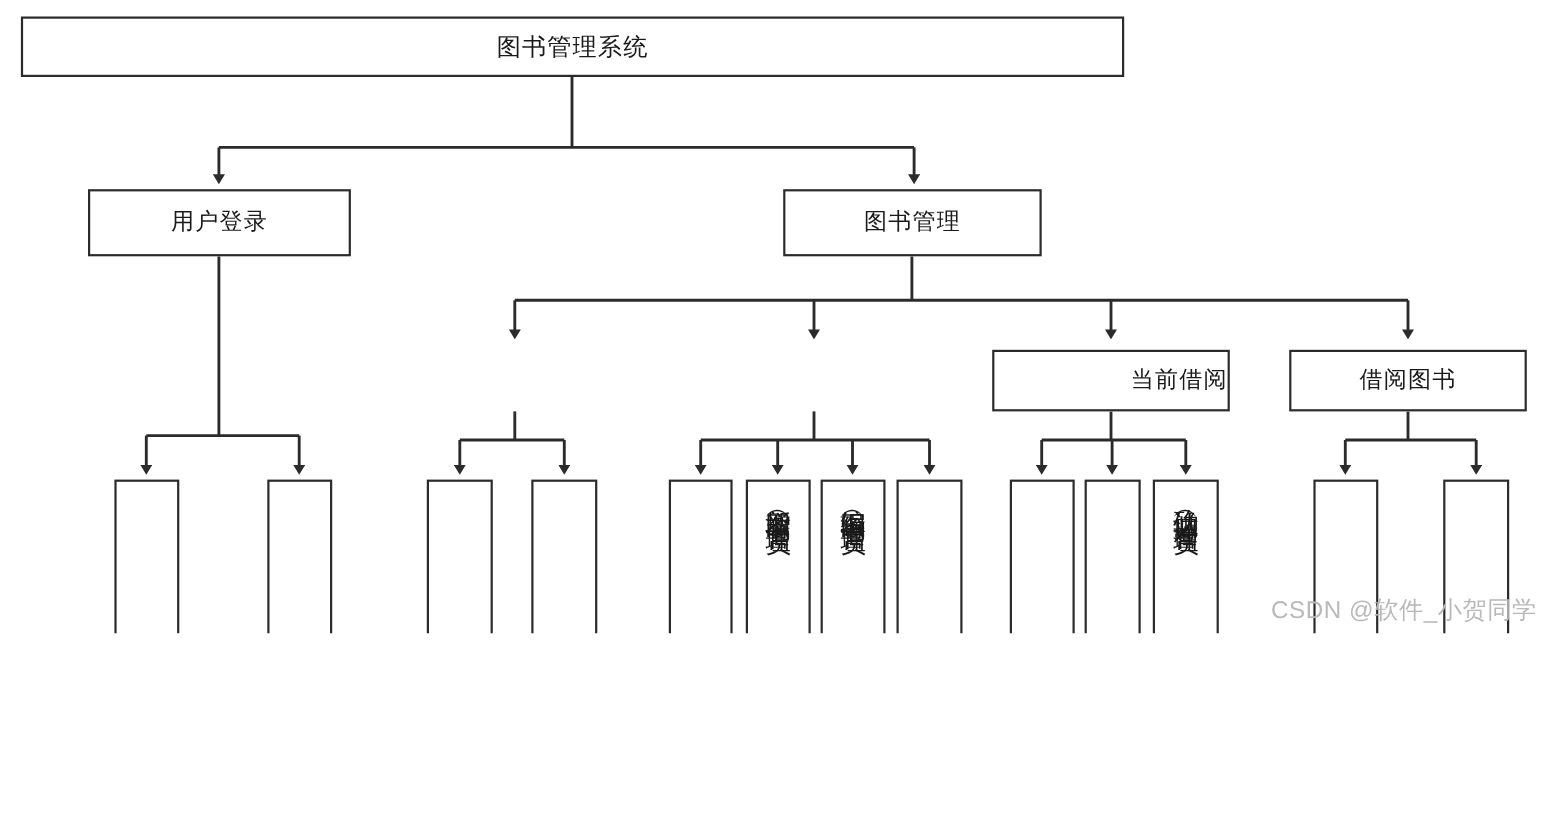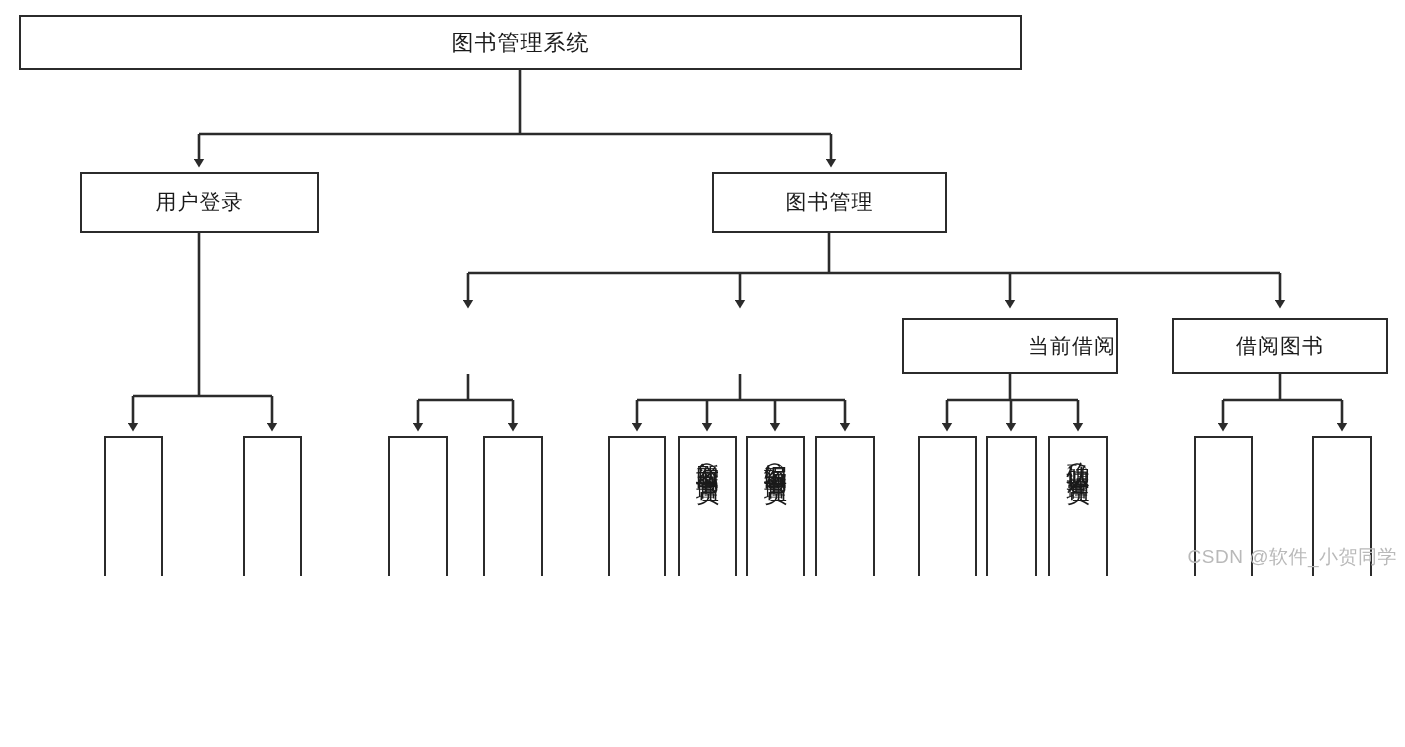--- a/index.html
+++ b/index.html
@@ -66,21 +66,21 @@
     text-orientation: upright;
     font-size: 23px;
     letter-spacing: 3px;
     line-height: 1;
     white-space: nowrap;
   }
   .watermark {
     position: absolute;
     right: 8px;
     bottom: 6px;
-    font-size: 19px;
+    font-size: 22px;
     color: #b9b9b9;
     letter-spacing: 0.5px;
     white-space: nowrap;
     pointer-events: none;
     text-align: right;
   }
 </style>
 </head>
 <body>
 

